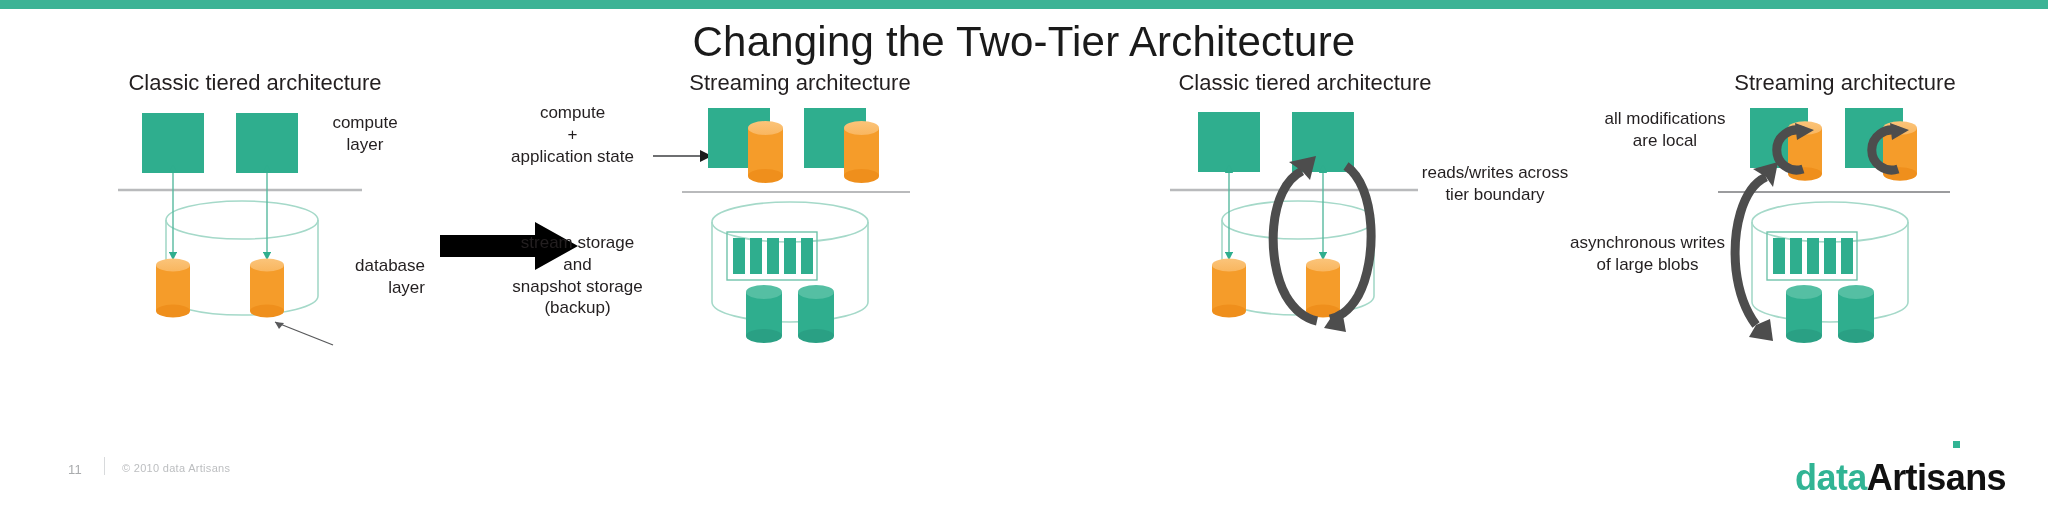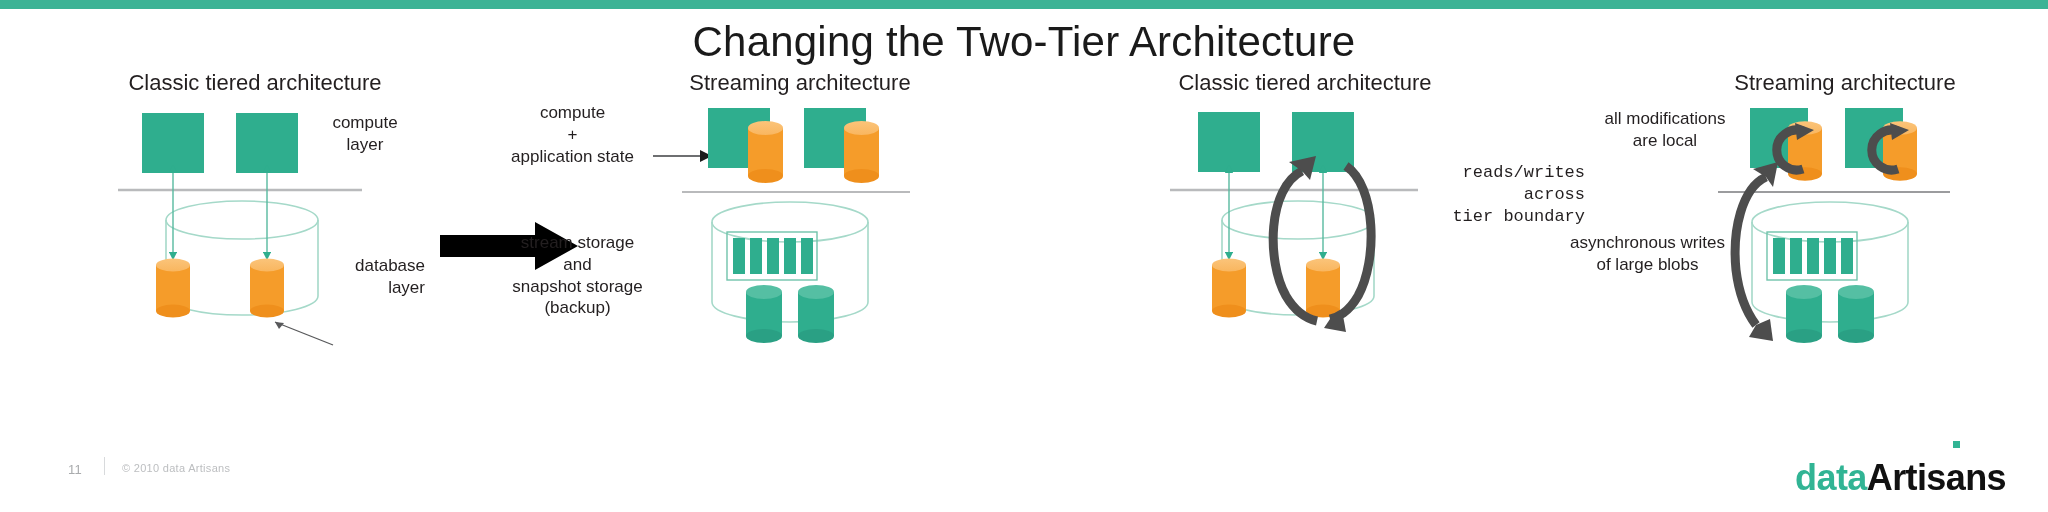--- a/index.html
+++ b/index.html
@@ -52,21 +52,21 @@
   svg { display: block; overflow: visible; }
   .lbl {
     position: absolute;
     font-size: 17px;
     line-height: 1.28;
     color: #231f20;
     white-space: pre-line;
   }
   .lbl.c { text-align: center; }
   .lbl.r { text-align: right; }
-  .lbl.l { text-align: right; font-family: Liberation Mono, monospace; }
+  .lbl.l { text-align: center; }
 
   
   .footer-num {
     position: absolute;
     left: 68px; top: 462px;
     font-size: 13px;
     color: #a9abad;
     letter-spacing: .3px;
   }
   .footer-sep {

